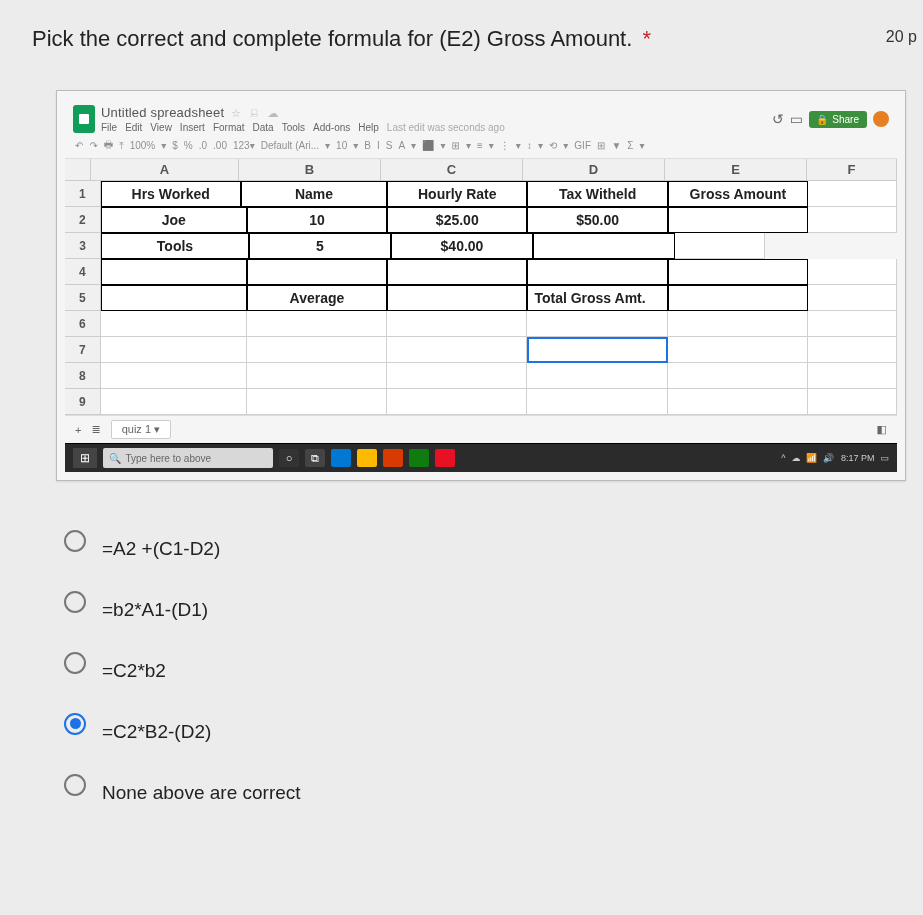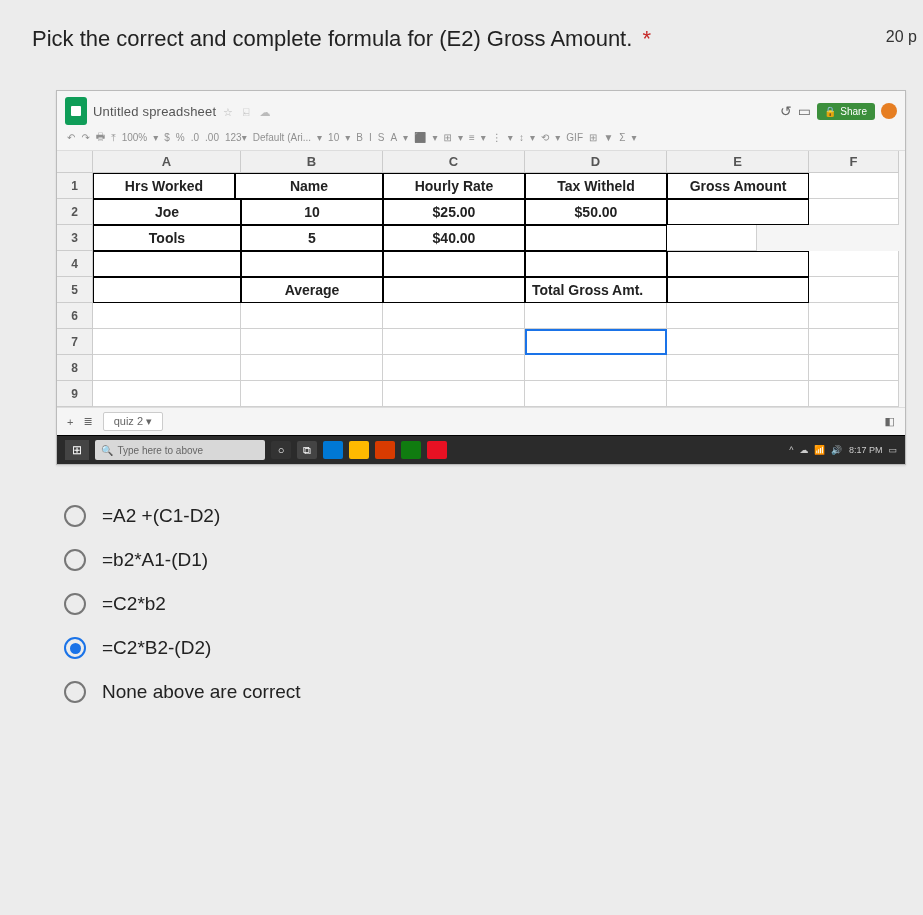--- a/index.html
+++ b/index.html
@@ -26,21 +26,21 @@
     right: 6px;
     font-size: 16px;
     color: #333;
   }
 
   .sheet-wrap {
     margin: 38px 0 0 56px;
     width: 850px;
     background: #f5f5f5;
     border: 1px solid #bbb;
-    padding: 0;
+    padding: 8px;
     box-shadow: 0 1px 2px rgba(0,0,0,.1);
   }
   .titlebar {
     display:flex; align-items:center;
     padding: 6px 8px 0 8px;
     gap:6px;
   }
   .doc-icon {
     width:22px; height:28px; background:#0f9d58; border-radius:3px;
     display:flex; align-items:center; justify-content:center;
@@ -114,21 +114,21 @@
     margin:40px 0 0 64px;
     display:flex;flex-direction:column;gap:22px;
   }
   .option{display:flex;align-items:center;gap:16px;cursor:pointer;}
   .radio{
     width:22px;height:22px;border:2px solid #777;border-radius:50%;
     display:flex;align-items:center;justify-content:center;flex-shrink:0;
   }
   .radio.checked{border-color:#1a73e8;}
   .radio.checked::after{content:"";width:11px;height:11px;background:#1a73e8;border-radius:50%;}
-  .option-label{font-size:19px;color:#222;}
+  .option-label{font-size:19px;color:#222;margin-top:17px;}
 </style>
 </head>
 <body>
 
 <div class="question-area">
   <div class="question-text">
     <span>Pick the correct and complete formula for (E2) Gross Amount.</span>
     <span class="req">*</span>
   </div>
   <div class="points">20 p</div>
@@ -137,20 +137,32 @@
 <div class="sheet-wrap">
 
   <div class="titlebar">
     <div class="doc-icon"></div>
     <div class="title-meta">
       <div class="doc-title">
         <span>Untitled spreadsheet</span>
         <span class="star">☆</span>
         <span class="star">⍇</span>
         <span class="star">☁</span>
+      </div>
+      <div class="menubar">
+        <span>File</span>
+        <span>Edit</span>
+        <span>View</span>
+        <span>Insert</span>
+        <span>Format</span>
+        <span>Data</span>
+        <span>Tools</span>
+        <span>Add-ons</span>
+        <span>Help</span>
+        <span class="faded">Last edit was seconds ago</span>
       </div>
     </div>
     <div class="title-right">
       <span class="ticon">↺</span>
       <span class="ticon">▭</span>
       <div class="share-btn">
         <span>🔒</span>
         <span>Share</span>
       </div>
       <div class="orange-dot"></div>
@@ -289,21 +301,21 @@
         <div class="cell wD"></div>
         <div class="cell wE"></div>
         <div class="cell wF"></div>
       </div>
     </div>
   </div>
 
   <div class="sheet-tabs">
     <span>+</span>
     <span>≣</span>
-    <span class="tab">quiz 2 ▾</span>
+    <span class="tab">quiz 1 ▾</span>
     <span style="margin-left:auto">◧</span>
   </div>
 
   <div class="taskbar">
     <div class="winbtn">
         <span>⊞</span>
       </div>
     <div class="search">
       <span>🔍</span>
       <span>Type here to above</span>

